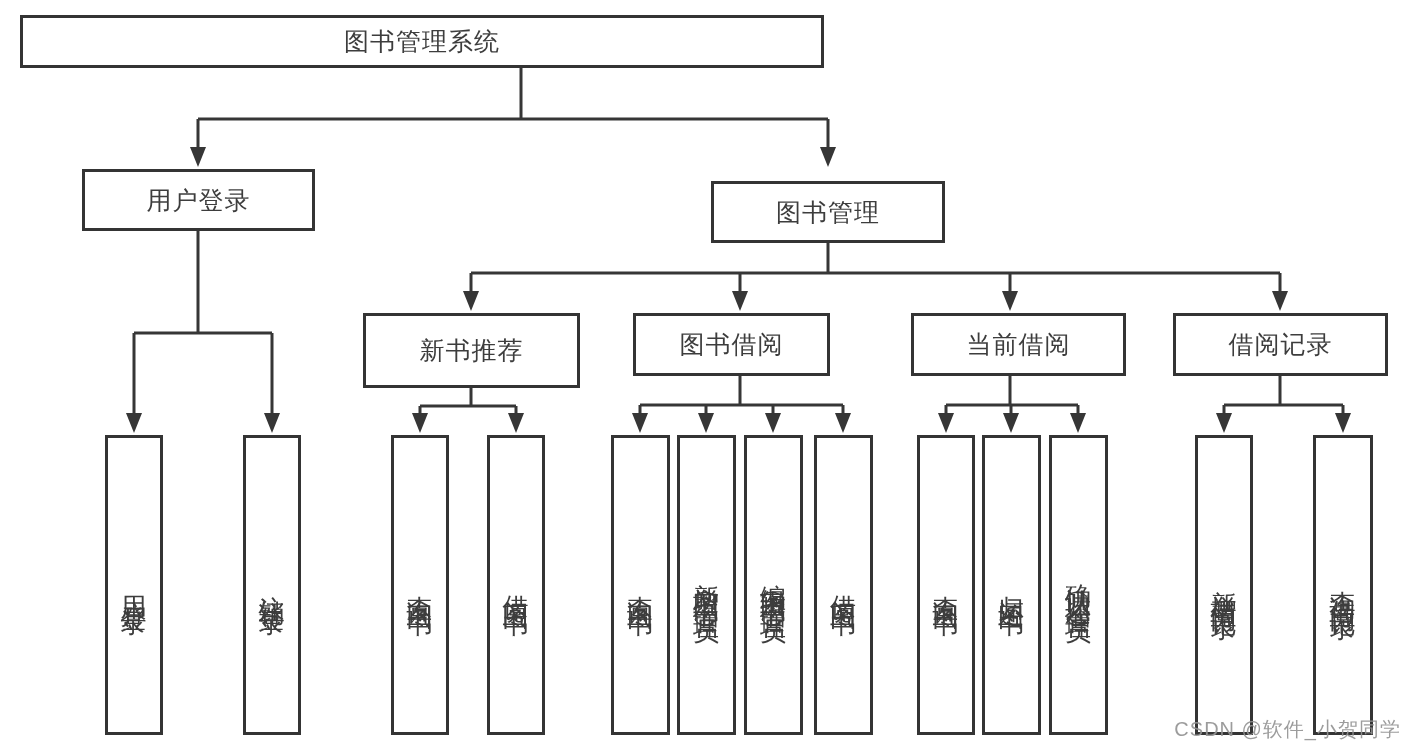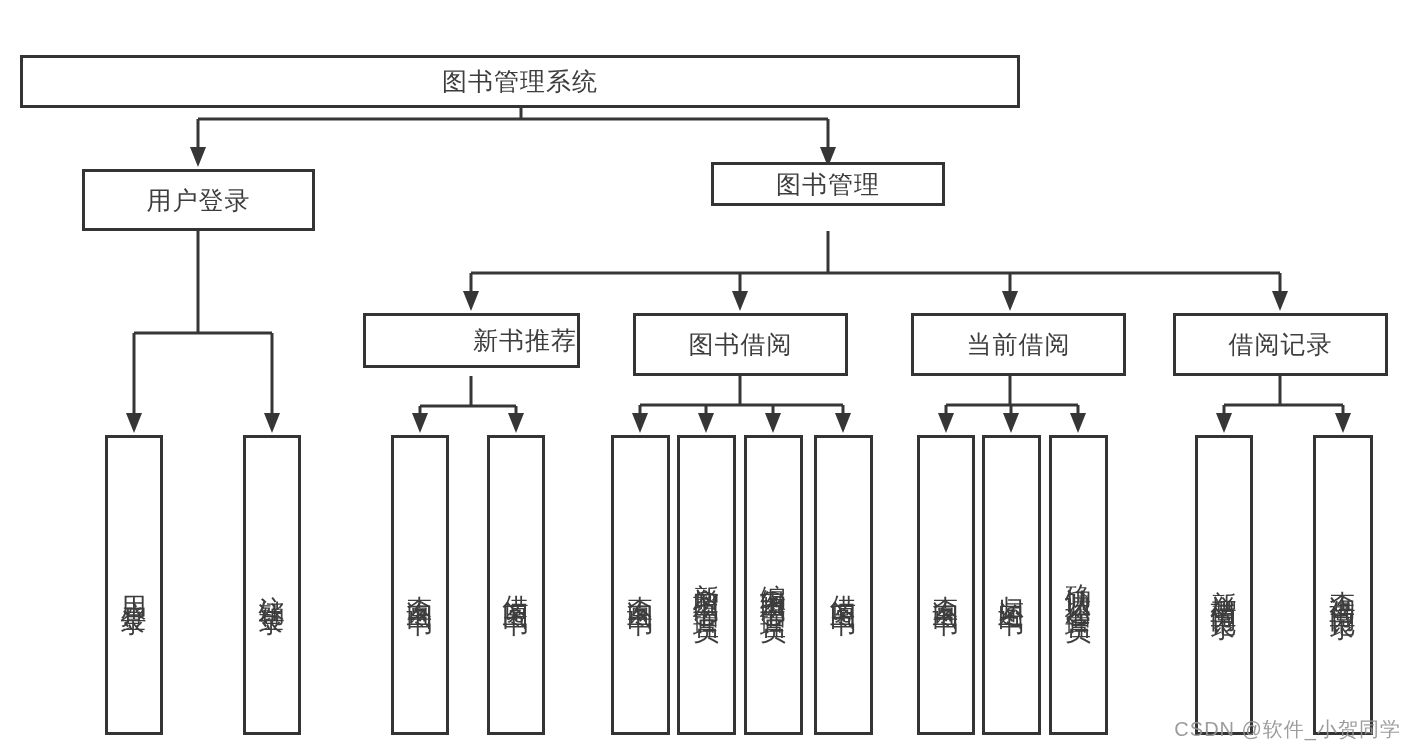--- a/index.html
+++ b/index.html
@@ -96,33 +96,33 @@
         <polygon points="1011,433 1003,413 1019,413" fill="#363636"></polygon>
         <polygon points="1078,433 1070,413 1086,413" fill="#363636"></polygon>
       </g>
       <g>
         <path d="M 1280 376 L 1280 405 M 1224 405 L 1343 405 M 1224 405 L 1224 419 M 1343 405 L 1343 419" fill="none" stroke="#363636" stroke-width="3"></path>
         <polygon points="1224,433 1216,413 1232,413" fill="#363636"></polygon>
         <polygon points="1343,433 1335,413 1351,413" fill="#363636"></polygon>
       </g>
     </svg>
   <div id="diagram-nodes">
-      <div class="node h" style="left: 20px; top: 15px; width: 1000px; height: 53px; margin-top: 40px;">
+      <div class="node h" style="left: 20px; top: 15px; width: 804px; height: 53px;">
         <span class="node-label">图书管理系统</span>
       </div>
       <div class="node h" style="left: 82px; top: 169px; width: 233px; height: 62px;">
         <span class="node-label">用户登录</span>
       </div>
-      <div class="node h" style="left: 711px; top: 162px; width: 234px; height: 44px;">
+      <div class="node h" style="left: 711px; top: 181px; width: 234px; height: 62px;">
         <span class="node-label">图书管理</span>
       </div>
-      <div class="node h" style="left: 363px; top: 313px; width: 217px; height: 55px; justify-content: flex-end;">
+      <div class="node h" style="left: 363px; top: 313px; width: 217px; height: 75px;">
         <span class="node-label">新书推荐</span>
       </div>
-      <div class="node h" style="left: 633px; top: 313px; width: 215px; height: 63px;">
+      <div class="node h" style="left: 633px; top: 313px; width: 197px; height: 63px;">
         <span class="node-label">图书借阅</span>
       </div>
       <div class="node h" style="left: 903px; top: 313px; width: 215px; height: 63px; margin-left: 8px;">
         <span class="node-label">当前借阅</span>
       </div>
       <div class="node h" style="left: 1173px; top: 313px; width: 215px; height: 63px;">
         <span class="node-label">借阅记录</span>
       </div>
       <div class="node v" style="left: 105px; top: 435px; width: 58px; height: 300px;">
         <span class="node-label">用户登录</span>

